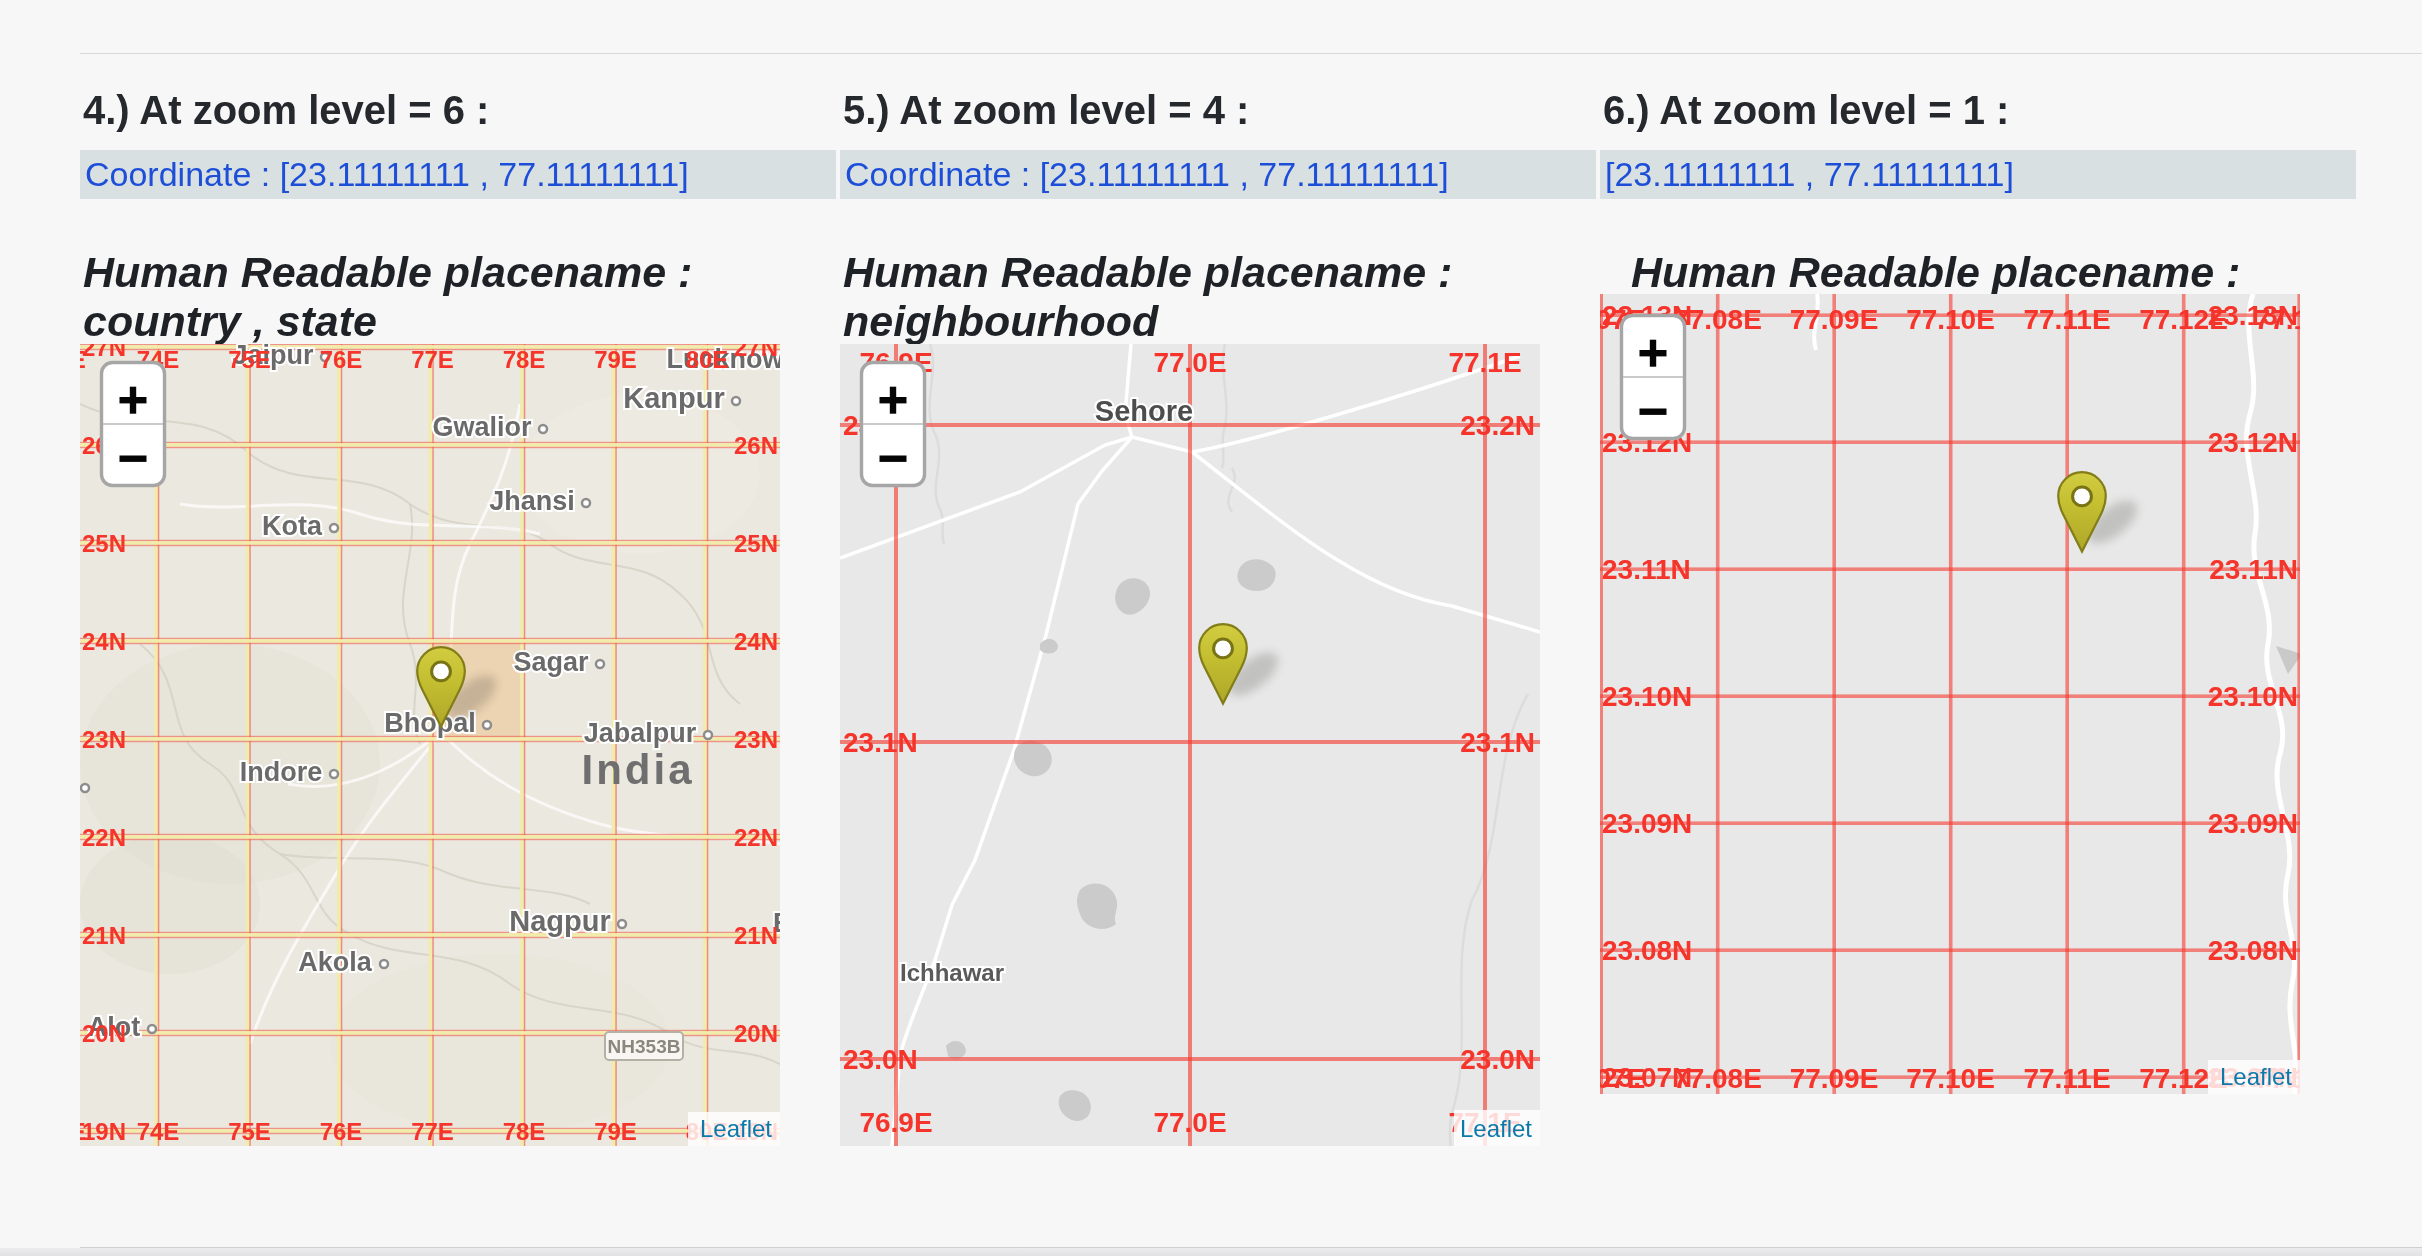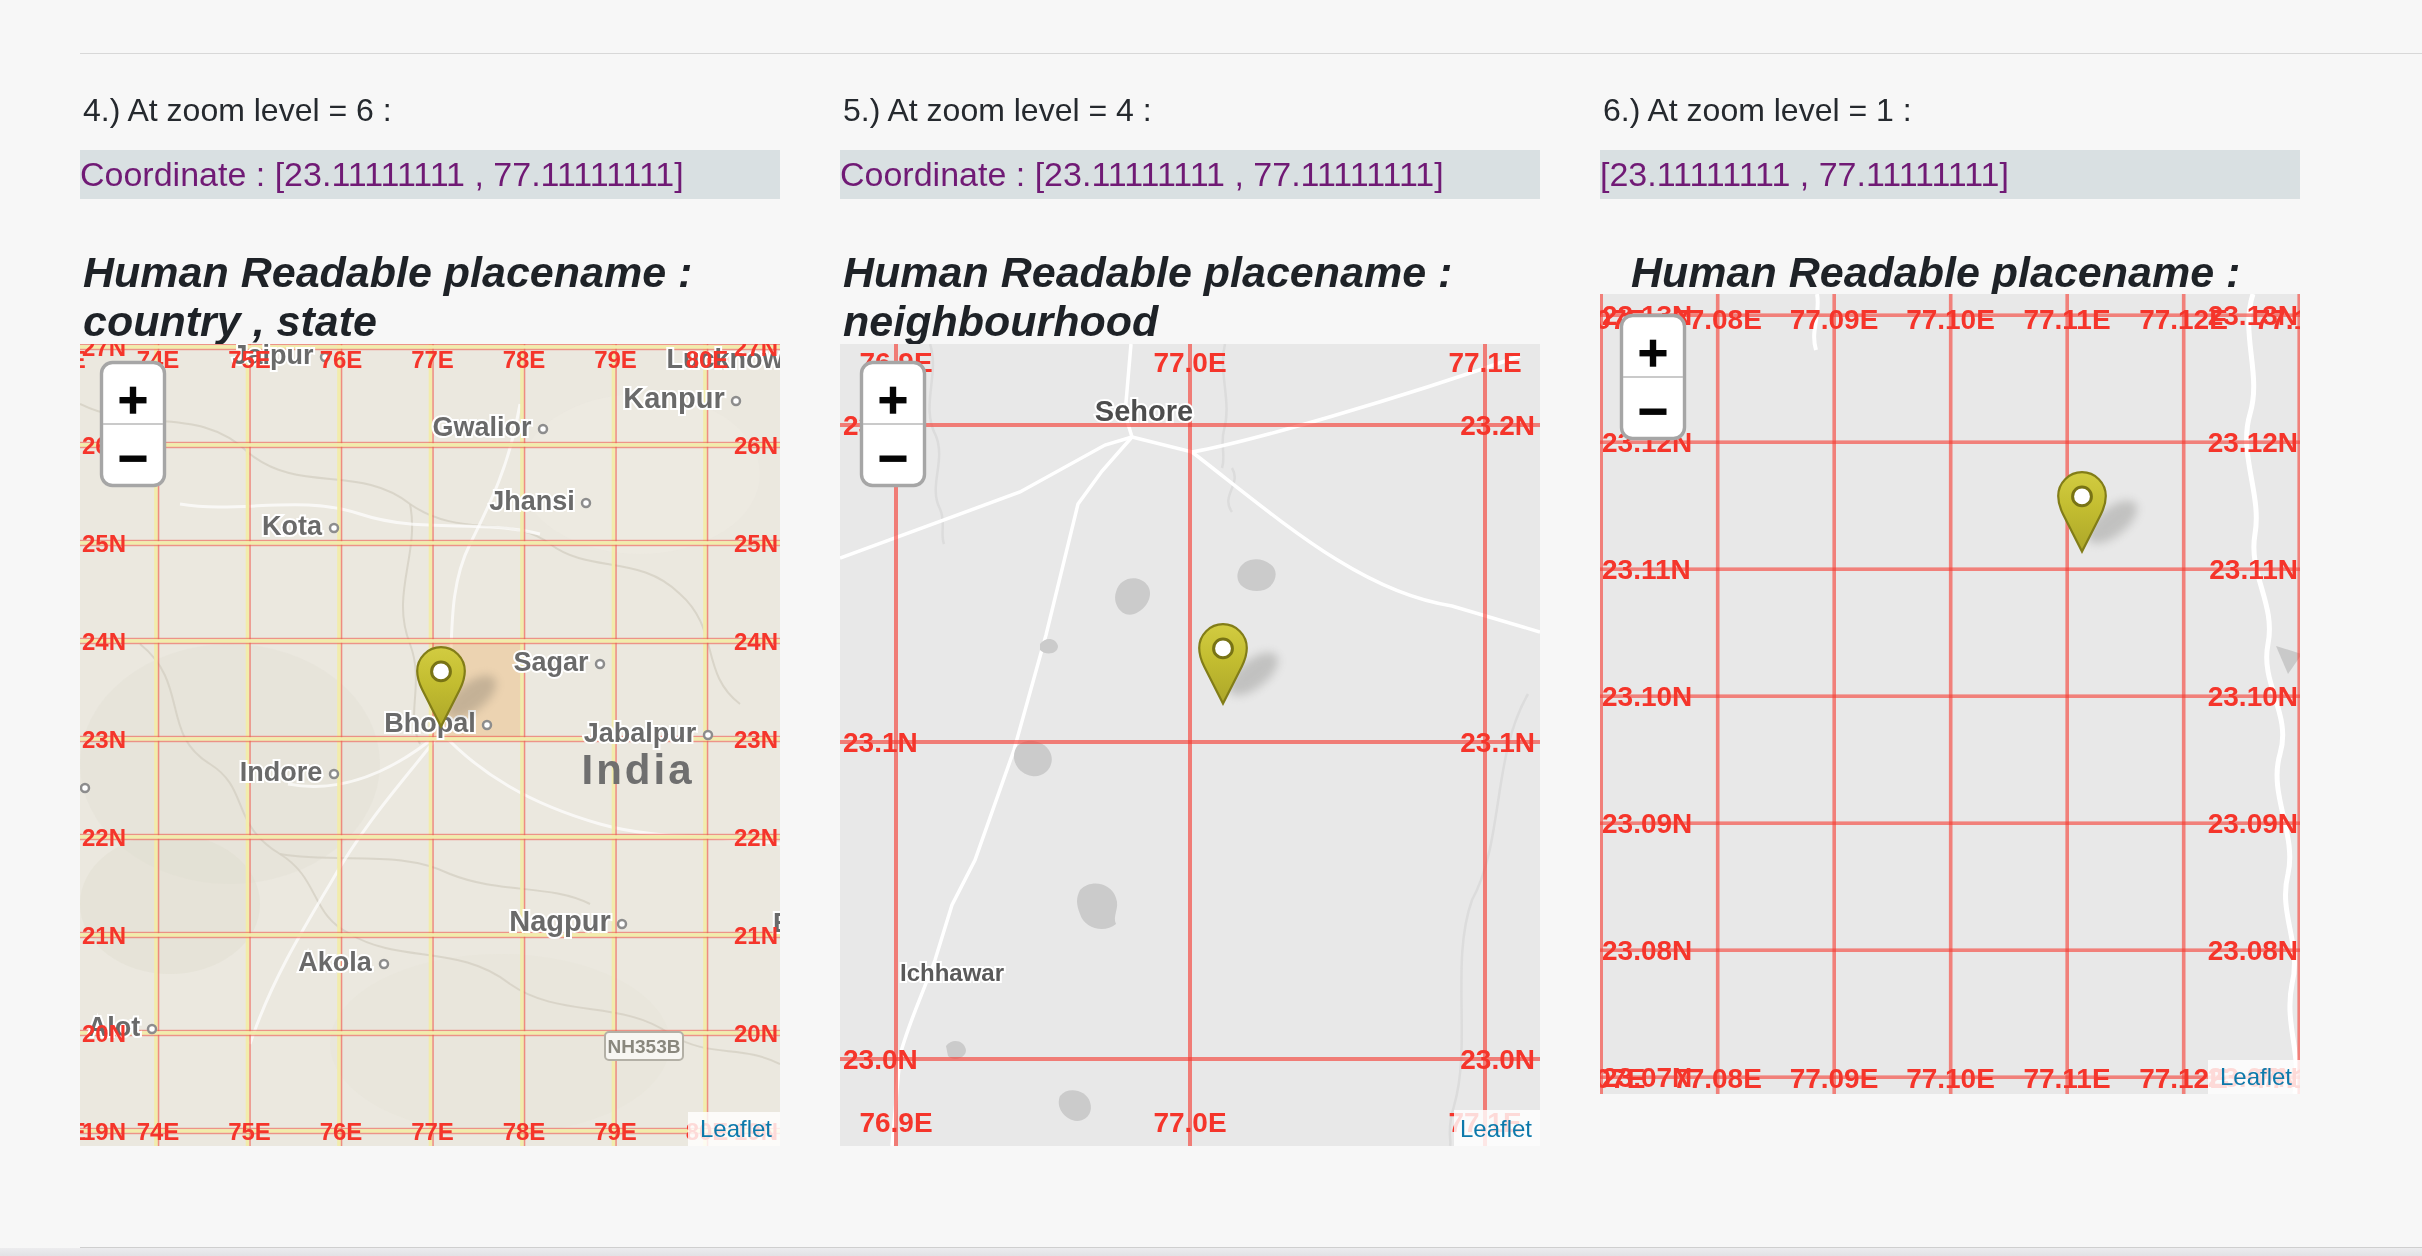--- a/index.html
+++ b/index.html
@@ -1,18 +1,18 @@
 <!DOCTYPE html>
 <html><head><meta charset="utf-8">
 <style>
 html,body{margin:0;padding:0;}
 body{width:2422px;height:1256px;background:#f7f7f7;font-family:"Liberation Sans",sans-serif;position:relative;overflow:hidden;}
 .abs{position:absolute;}
-.hd{font-size:32px;font-weight:normal;color:#25292e;line-height:48px;}
-.cbox{width:700px;height:49px;background:#d9e0e2;color:#701a75;font-size:34px;line-height:49px;box-sizing:border-box;}
+.hd{font-size:40px;font-weight:bold;color:#25292e;line-height:48px;}
+.cbox{width:756px;height:49px;background:#d9e0e2;color:#1d4ed8;font-size:34px;line-height:49px;padding-left:5px;box-sizing:border-box;}
 .it{font-size:43px;font-weight:bold;font-style:italic;color:#1e2227;line-height:49px;width:720px;}
 .map{overflow:hidden;}
 </style></head>
 <body>
 
 <div class="abs" style="left:80px;top:53px;width:2342px;height:1px;background:#d8d8d8;"></div>
 
 <div class="abs hd" style="left:83px;top:86px;">4.) At zoom level = 6 :</div>
 
 <div class="abs cbox" style="left:80px;top:150px;">Coordinate : [23.11111111 , 77.11111111]</div>

